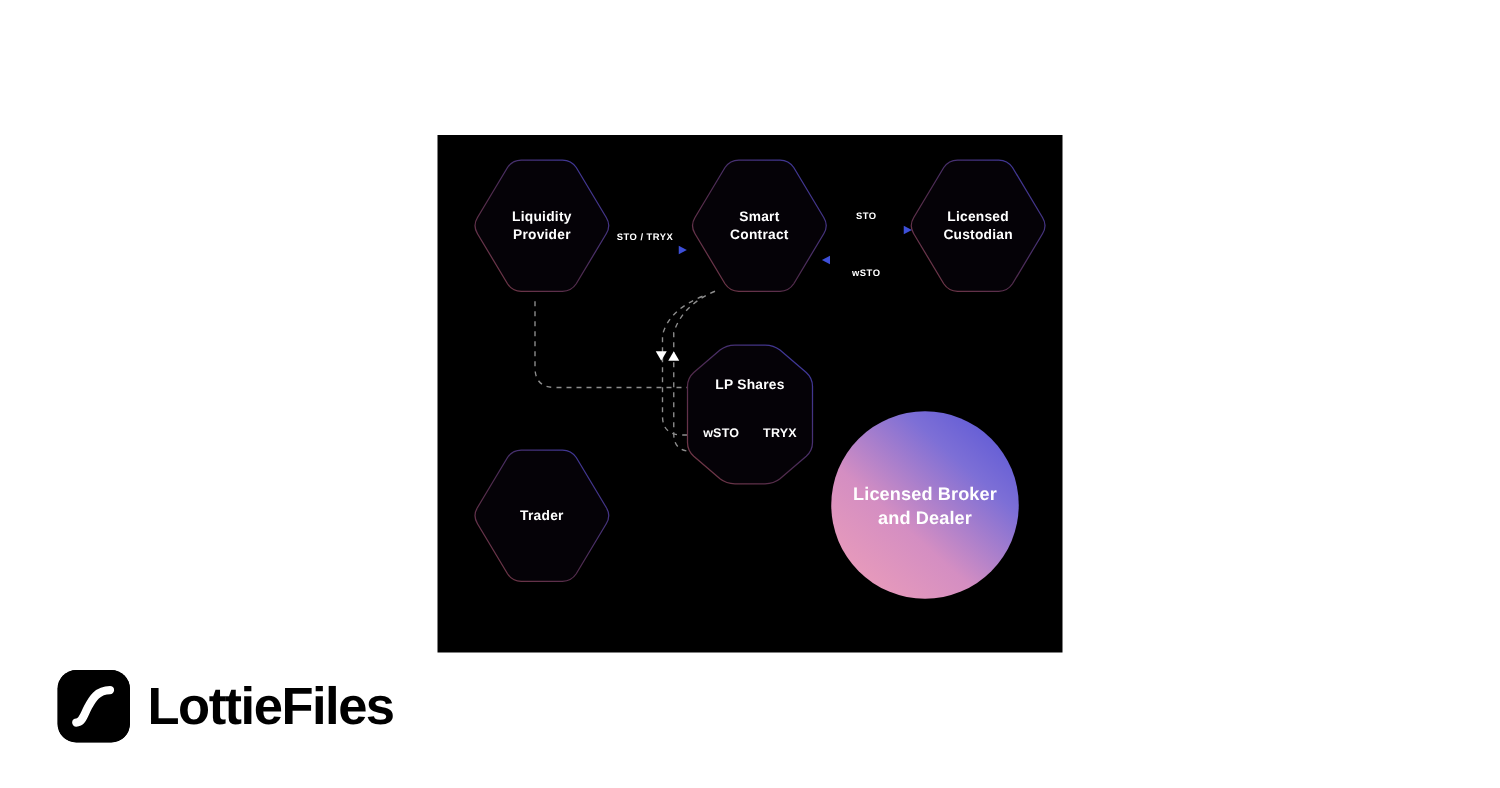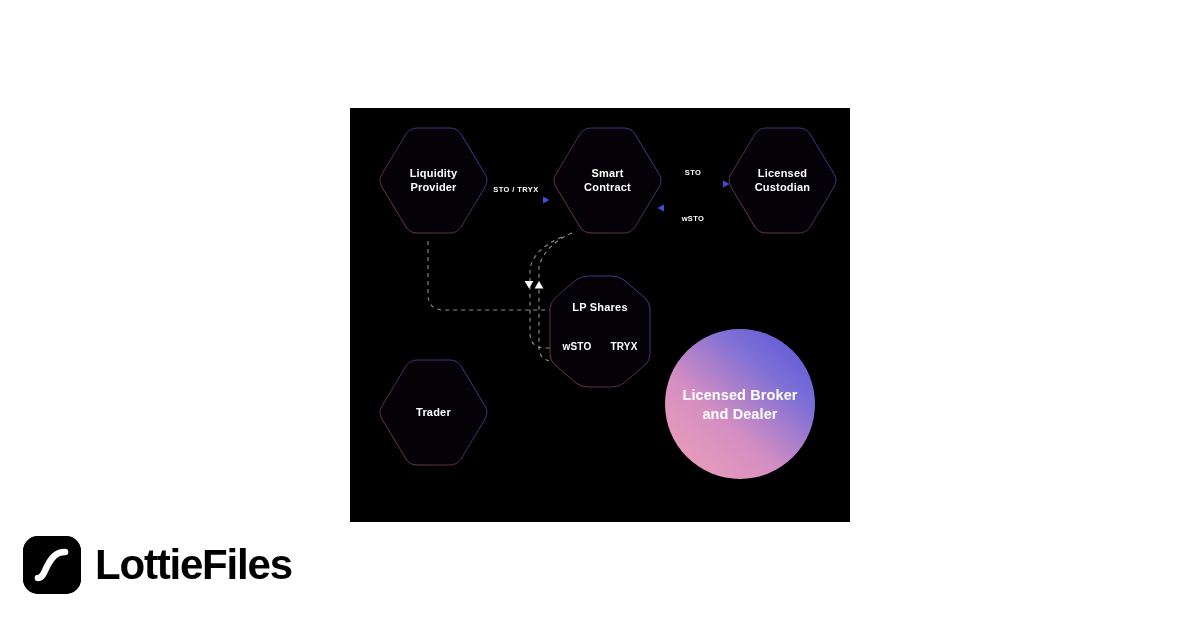--- a/index.html
+++ b/index.html
@@ -58,21 +58,21 @@
     font-weight: bold;
     font-size: 14.5px;
     text-anchor: middle;
     dominant-baseline: middle;
     letter-spacing: 0.1px;
   }
 
   
   #logo-lockup {
     position: absolute;
-    left: 23px;
+    left: 46px;
     top: 536px;
     display: flex;
     align-items: center;
     gap: 14px;
   }
   #logo-mark {
     width: 58px;
     height: 58px;
     background: #000000;
     border-radius: 15px;

